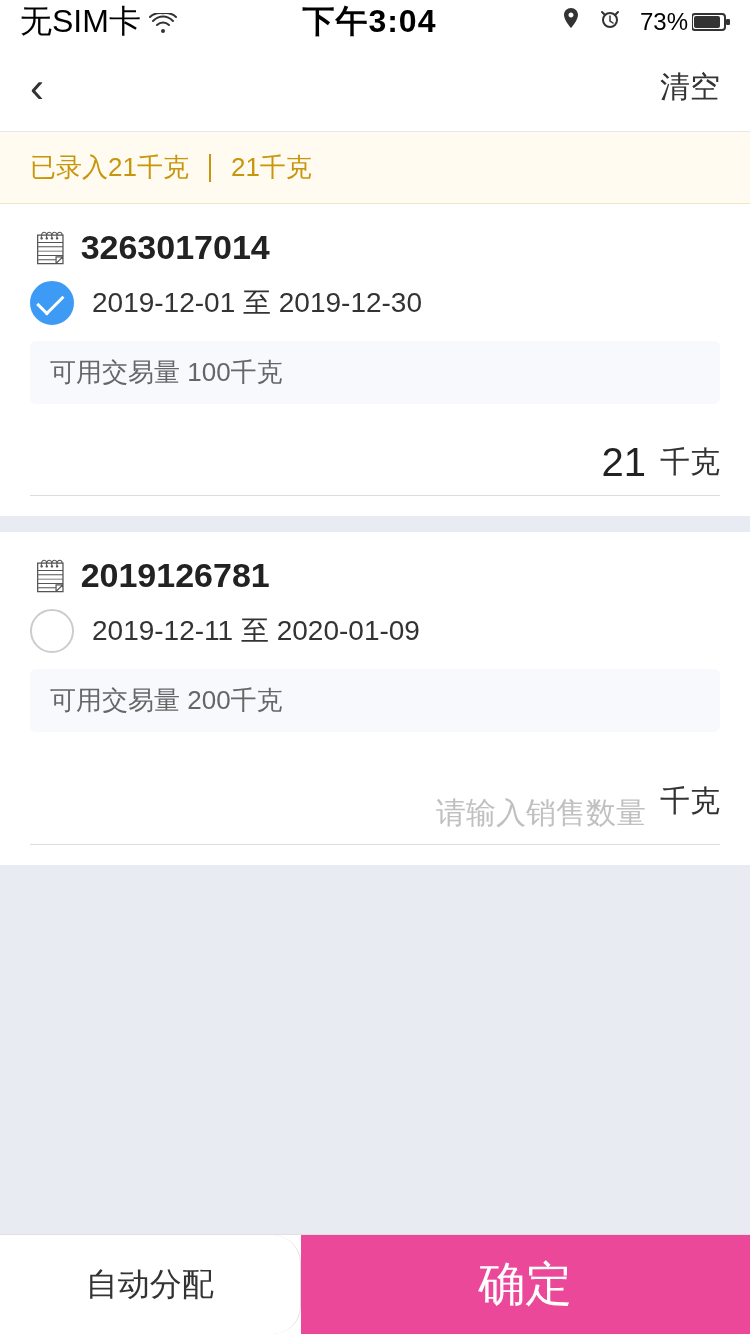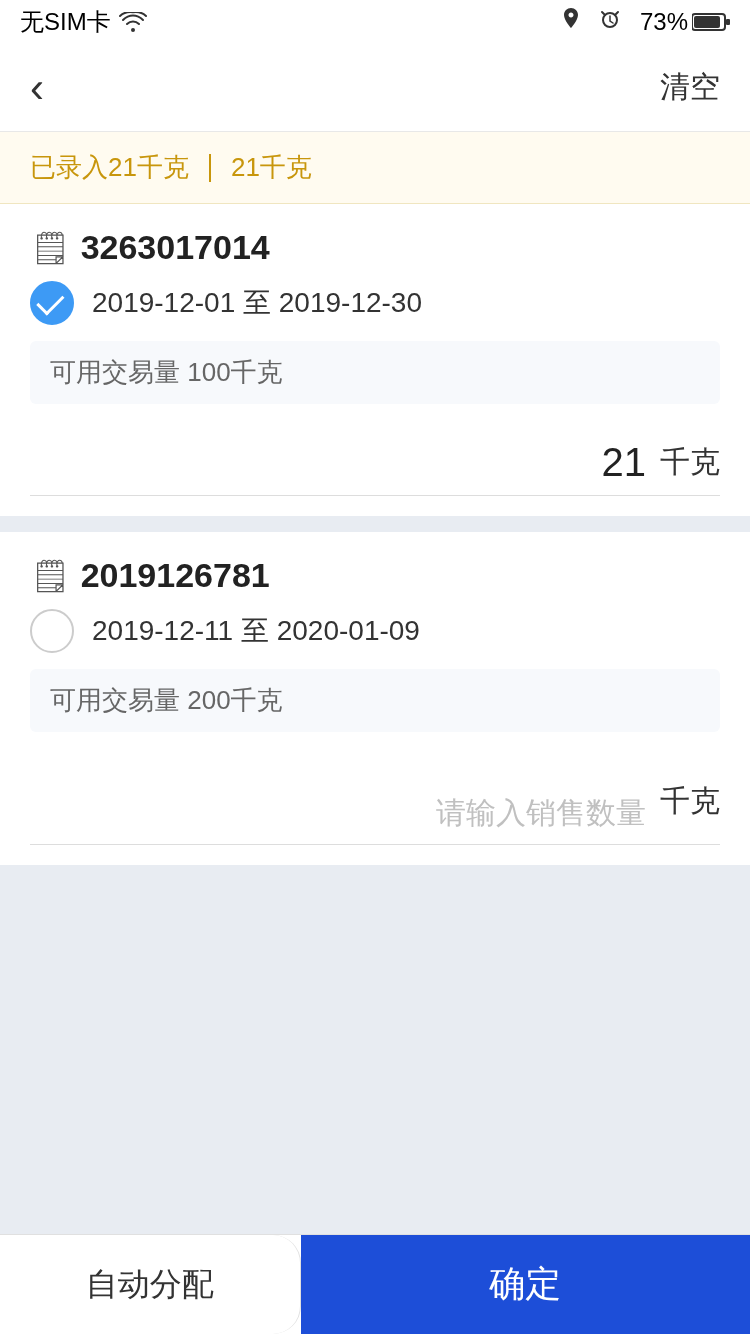--- a/index.html
+++ b/index.html
@@ -18,23 +18,23 @@
       height: 44px;
       background: #fff;
       display: flex;
       align-items: center;
       justify-content: space-between;
       padding: 0 20px;
       font-size: 28px;
     }
     .status-left {
       display: flex;
-      align-items: flex-end;
+      align-items: center;
       gap: 8px;
-      font-size: 24px;
+      font-size: 32px;
     }
     .status-center {
       font-size: 32px;
       font-weight: 600;
       letter-spacing: 1px;
     }
     .status-right {
       display: flex;
       align-items: flex-start;
       gap: 20px;
@@ -239,22 +239,22 @@
       color: #333;
       cursor: pointer;
       border-right: 1px solid #e0e0e0;
       border-radius: 28px;
     }
     .footer-confirm {
       flex: 1.5;
       display: flex;
       align-items: center;
       justify-content: center;
-      background: #1d4ed8;
-      font-size: 36px;
+      background: #ec4899;
+      font-size: 47px;
       color: #fff;
       cursor: pointer;
       font-weight: 500;
     }
 
     .page-content {
       padding-bottom: 100px;
     }
   </style>
 </head>
@@ -267,20 +267,21 @@
       <span>无SIM卡</span>
       <span>
         <svg width="28" height="20" viewBox="0 0 28 20" fill="none">
           <path d="M14 16a2 2 0 100 4 2 2 0 000-4z" fill="#333"></path>
           <path d="M8 12c1.6-1.6 3.8-2.6 6-2.6s4.4 1 6 2.6" stroke="#333" stroke-width="2" fill="none" stroke-linecap="round"></path>
           <path d="M4 8c2.8-2.8 6.6-4.5 10-4.5s7.2 1.7 10 4.5" stroke="#333" stroke-width="2" fill="none" stroke-linecap="round"></path>
           <path d="M1 4C4.8 0.4 9.2-0.5 14 0.2 18.8-.5 23.2 0.4 27 4" stroke="#333" stroke-width="2" fill="none" stroke-linecap="round"></path>
         </svg>
       </span>
     </div>
+    <div class="status-center">下午3:04</div>
     <div class="status-right">
       <span>
         <svg width="18" height="22" viewBox="0 0 18 22" fill="#333">
           <path d="M9 0C5.1 0 2 3.1 2 7c0 5.25 7 13 7 13s7-7.75 7-13c0-3.9-3.1-7-7-7zm0 9.5C7.6 9.5 6.5 8.4 6.5 7S7.6 4.5 9 4.5 11.5 5.6 11.5 7 10.4 9.5 9 9.5z"></path>
         </svg>
       </span>
       <span>
         <svg width="20" height="22" viewBox="0 0 20 22" fill="#333">
           <circle cx="10" cy="12" r="7" stroke="#333" stroke-width="2" fill="none"></circle>
           <path d="M10 8v5l3 2" stroke="#333" stroke-width="1.5" fill="none" stroke-linecap="round"></path>

